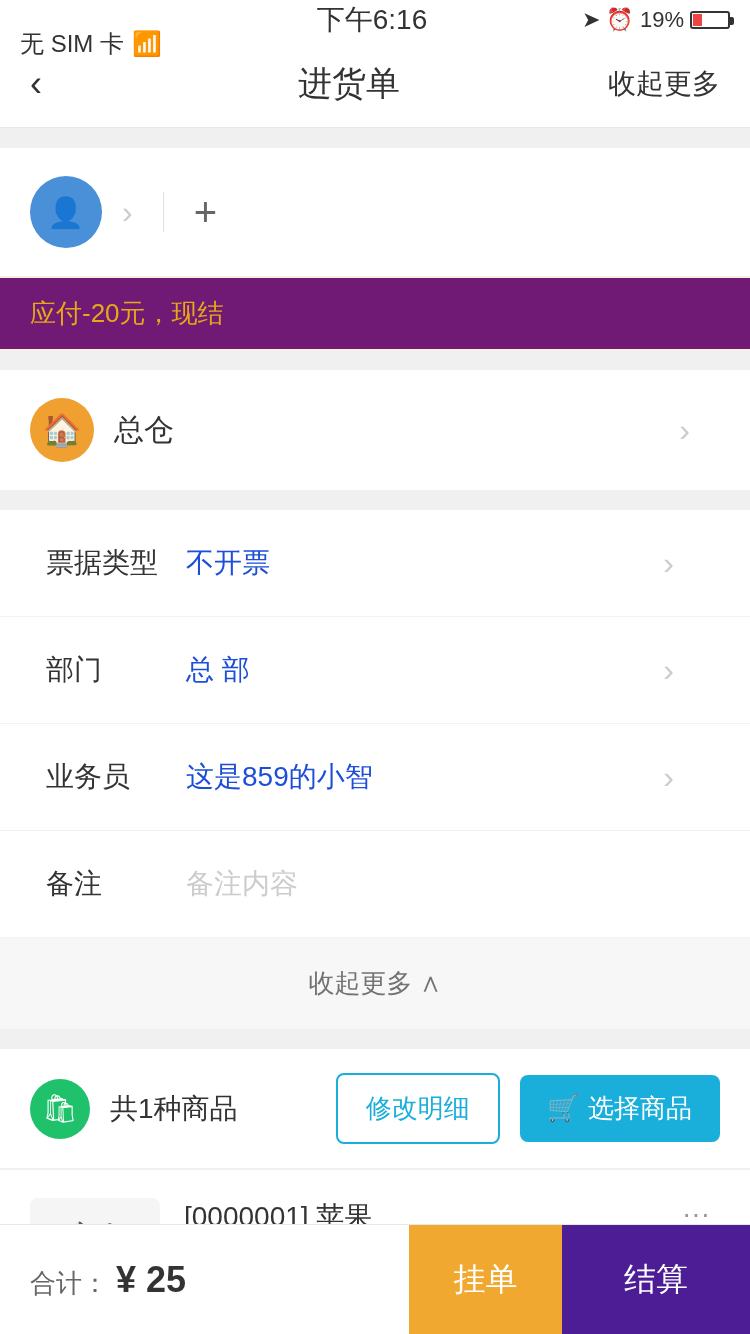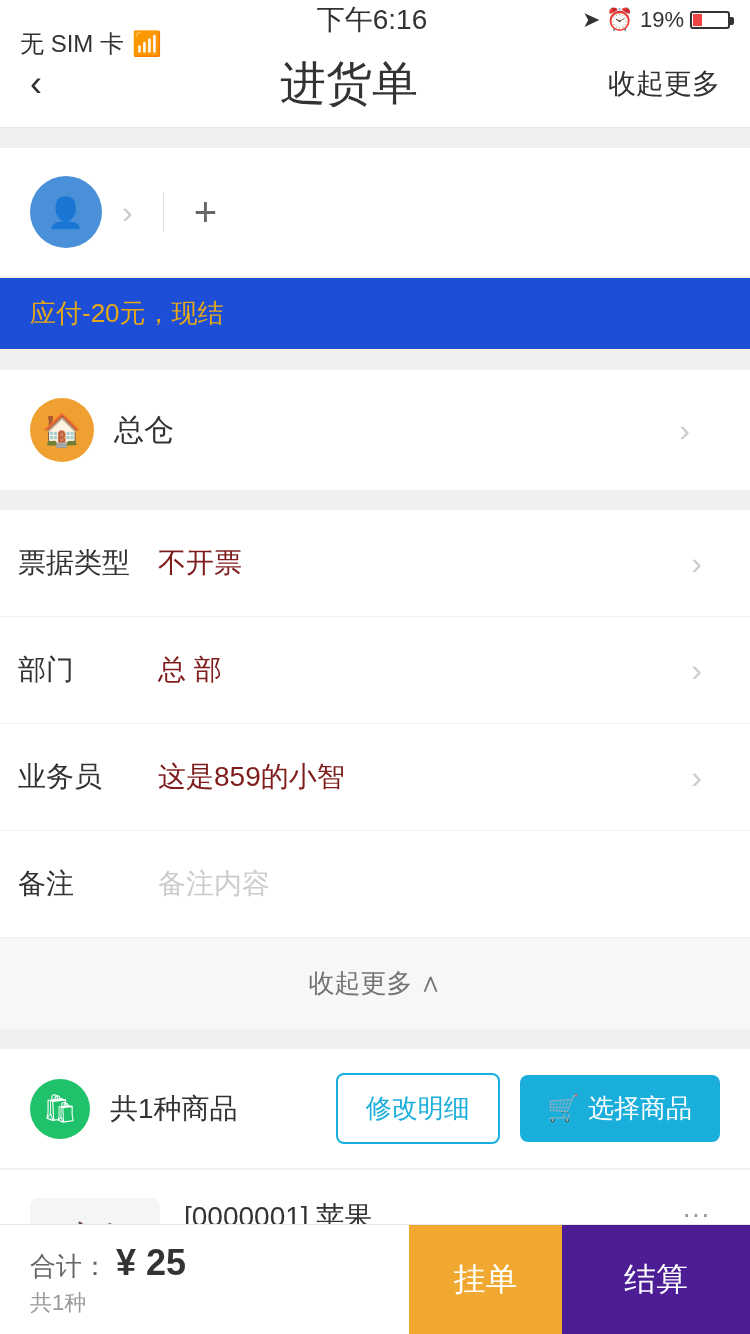--- a/index.html
+++ b/index.html
@@ -51,21 +51,21 @@
       padding: 0 30px;
       border-bottom: 1px solid #e8e8e8;
     }
     .nav-back {
       font-size: 36px;
       color: #333;
       cursor: pointer;
       width: 60px;
     }
     .nav-title {
-      font-size: 46px;
+      font-size: 34px;
       font-weight: 500;
       color: #333;
     }
     .nav-action {
       font-size: 28px;
       color: #333;
     }
 
     
     .divider-line {
@@ -107,21 +107,21 @@
     }
     .supplier-divider {
       width: 1px;
       height: 40px;
       background: #e0e0e0;
       margin-right: 30px;
     }
 
     
     .info-notice {
-      background: #1d4ed8;
+      background: #701a75;
       padding: 18px 30px;
       font-size: 26px;
       color: #e6a817;
       border-top: 1px solid #fdf0cc;
       border-bottom: 1px solid #fdf0cc;
     }
 
     
     .warehouse-row {
       display: flex;
@@ -142,33 +142,33 @@
     }
 
     
     .form-section {
       background: #fff;
       margin-top: 20px;
     }
     .form-row {
       display: flex;
       align-items: center;
-      padding: 34px 18px;
+      padding: 34px 46px;
       border-bottom: 1px solid #f2f2f2;
     }
     .form-label {
       font-size: 28px;
       color: #333;
       width: 120px;
       flex-shrink: 0;
     }
     .form-value {
       flex: 1;
       font-size: 28px;
-      color: #7f1d1d;
+      color: #1d4ed8;
       padding-left: 20px;
     }
     .form-placeholder {
       flex: 1;
       font-size: 28px;
       color: #ccc;
       padding-left: 20px;
     }
 
     
@@ -427,17 +427,16 @@
   </div>
   <div class="product-more">···</div>
 </div>
 
 <div class="footer">
   <div class="footer-total">
     <div style="display:flex;align-items:baseline;gap:8px;">
       <span class="footer-total-label">合计：</span>
       <span class="footer-total-amount">¥ 25</span>
     </div>
-    <div class="footer-total-count">共1种</div>
   </div>
   <button class="btn-hang">挂单</button>
   <button class="btn-checkout">结算</button>
 </div>
 
 </body></html>

